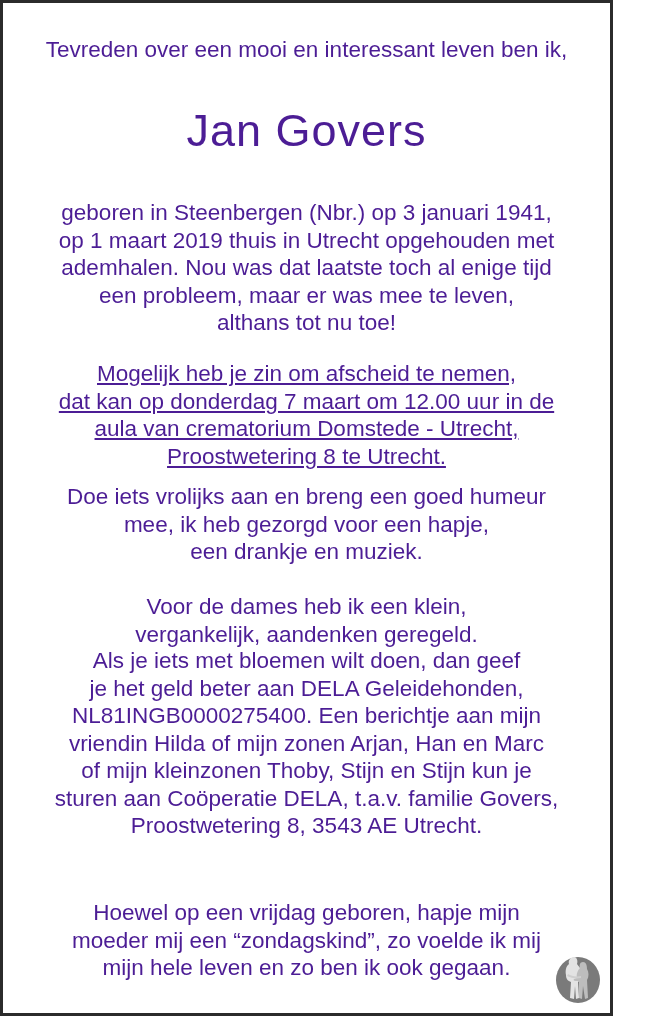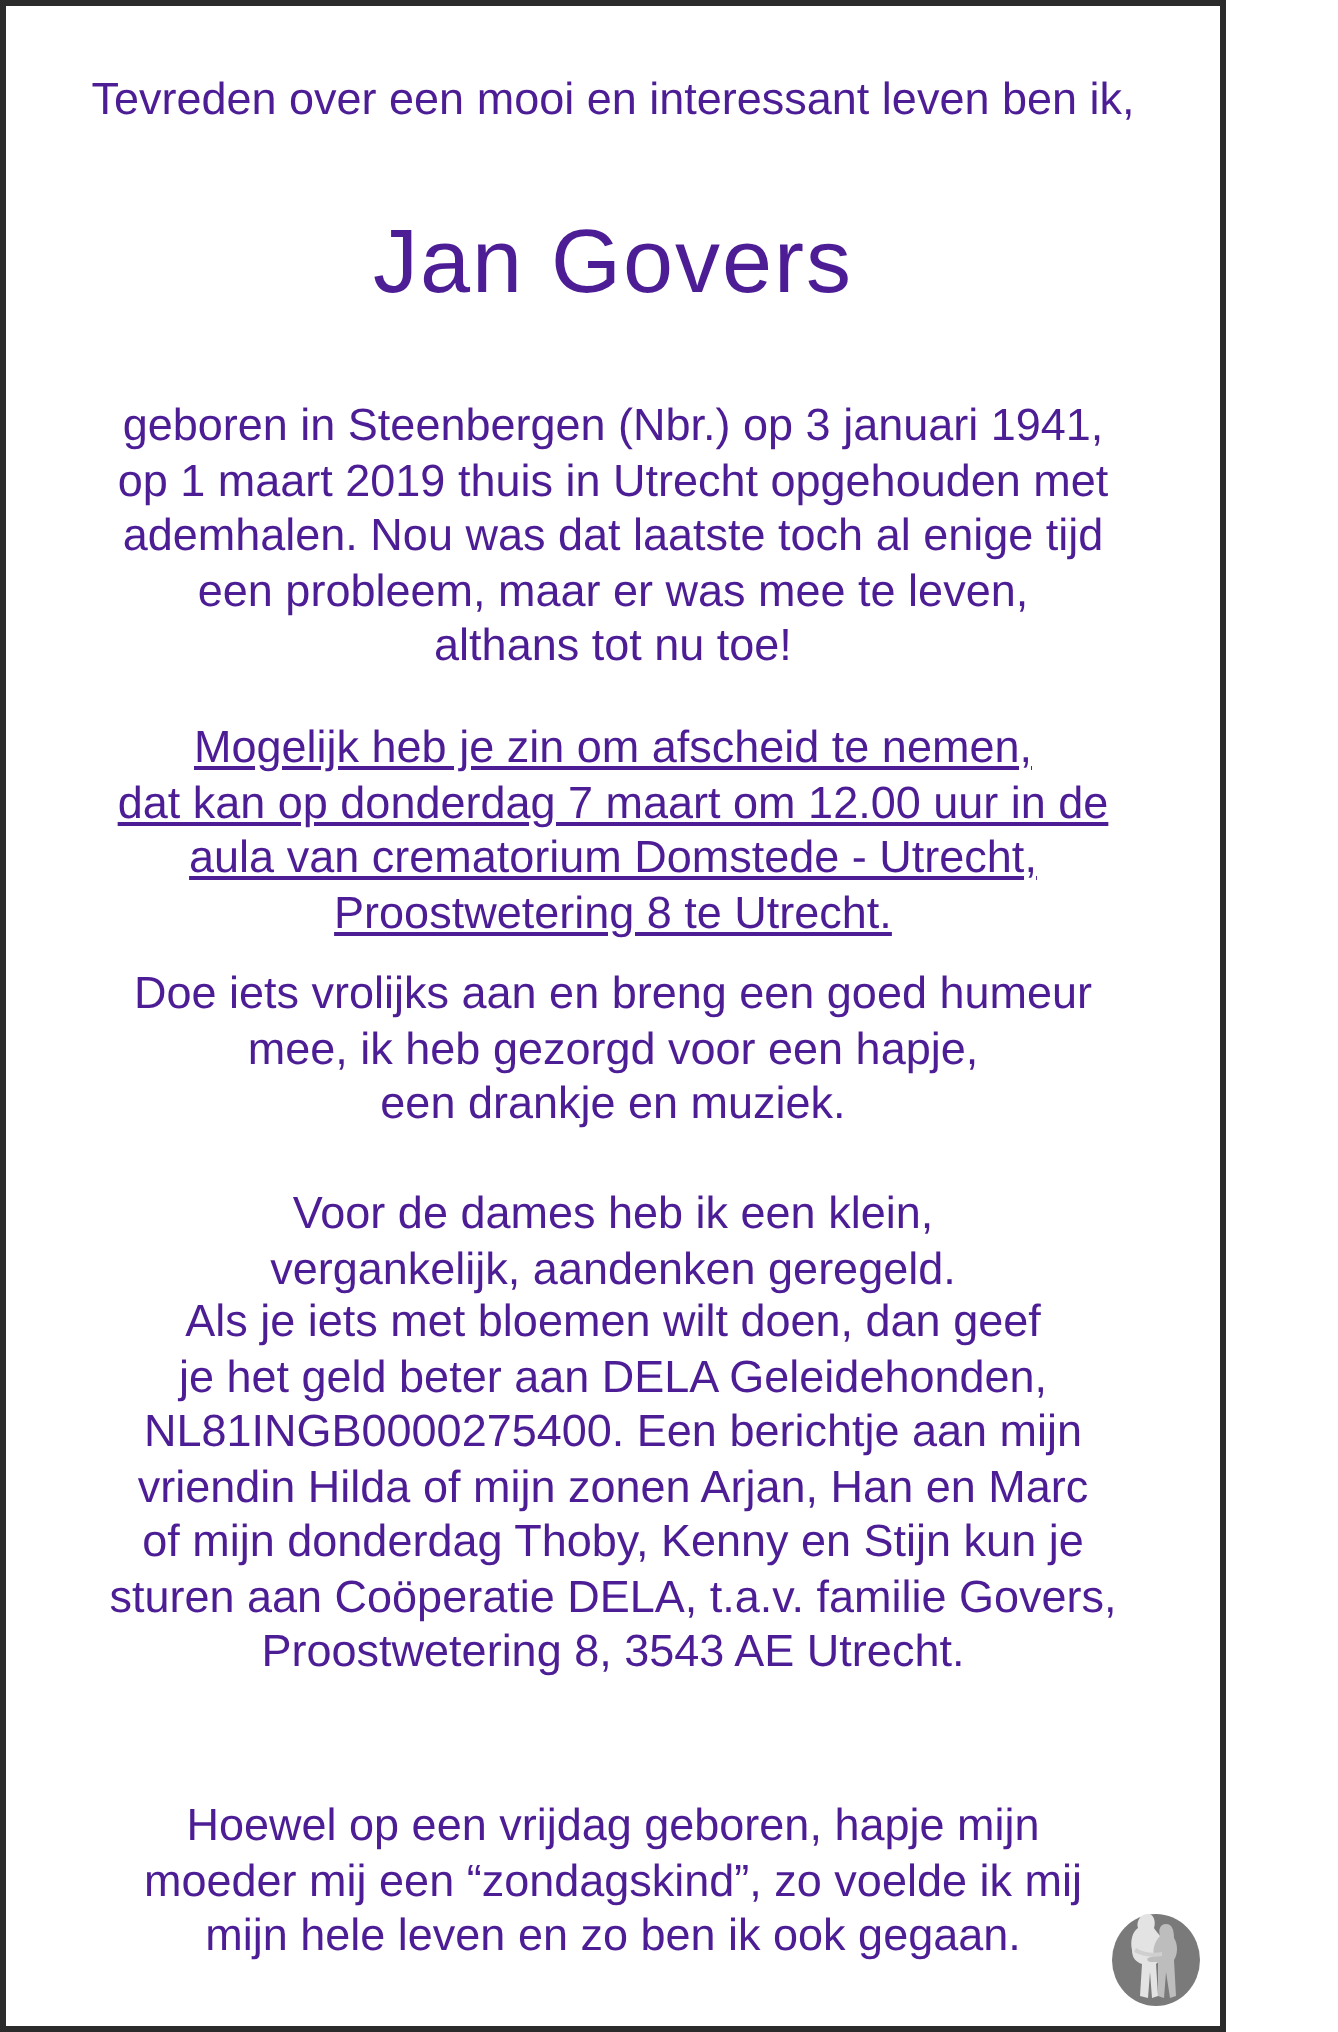--- a/index.html
+++ b/index.html
@@ -97,21 +97,21 @@
   <div class="para p4">
     <span class="line">Voor de dames heb ik een klein,</span>
     <span class="line">vergankelijk, aandenken geregeld.</span>
   </div>
 
   <div class="para p5">
     <span class="line">Als je iets met bloemen wilt doen, dan geef</span>
     <span class="line">je het geld beter aan DELA Geleidehonden,</span>
     <span class="line">NL81INGB0000275400. Een berichtje aan mijn</span>
     <span class="line">vriendin Hilda of mijn zonen Arjan, Han en Marc</span>
-    <span class="line">of mijn donderdag Thoby, Kenny en Stijn kun je</span>
+    <span class="line">of mijn kleinzonen Thoby, Stijn en Stijn kun je</span>
     <span class="line">sturen aan Coöperatie DELA, t.a.v. familie Govers,</span>
     <span class="line">Proostwetering 8, 3543 AE Utrecht.</span>
   </div>
 
   <div class="para p6">
     <span class="line">Hoewel op een vrijdag geboren, hapje mijn</span>
     <span class="line">moeder mij een “zondagskind”, zo voelde ik mij</span>
     <span class="line">mijn hele leven en zo ben ik ook gegaan.</span>
   </div>
 

